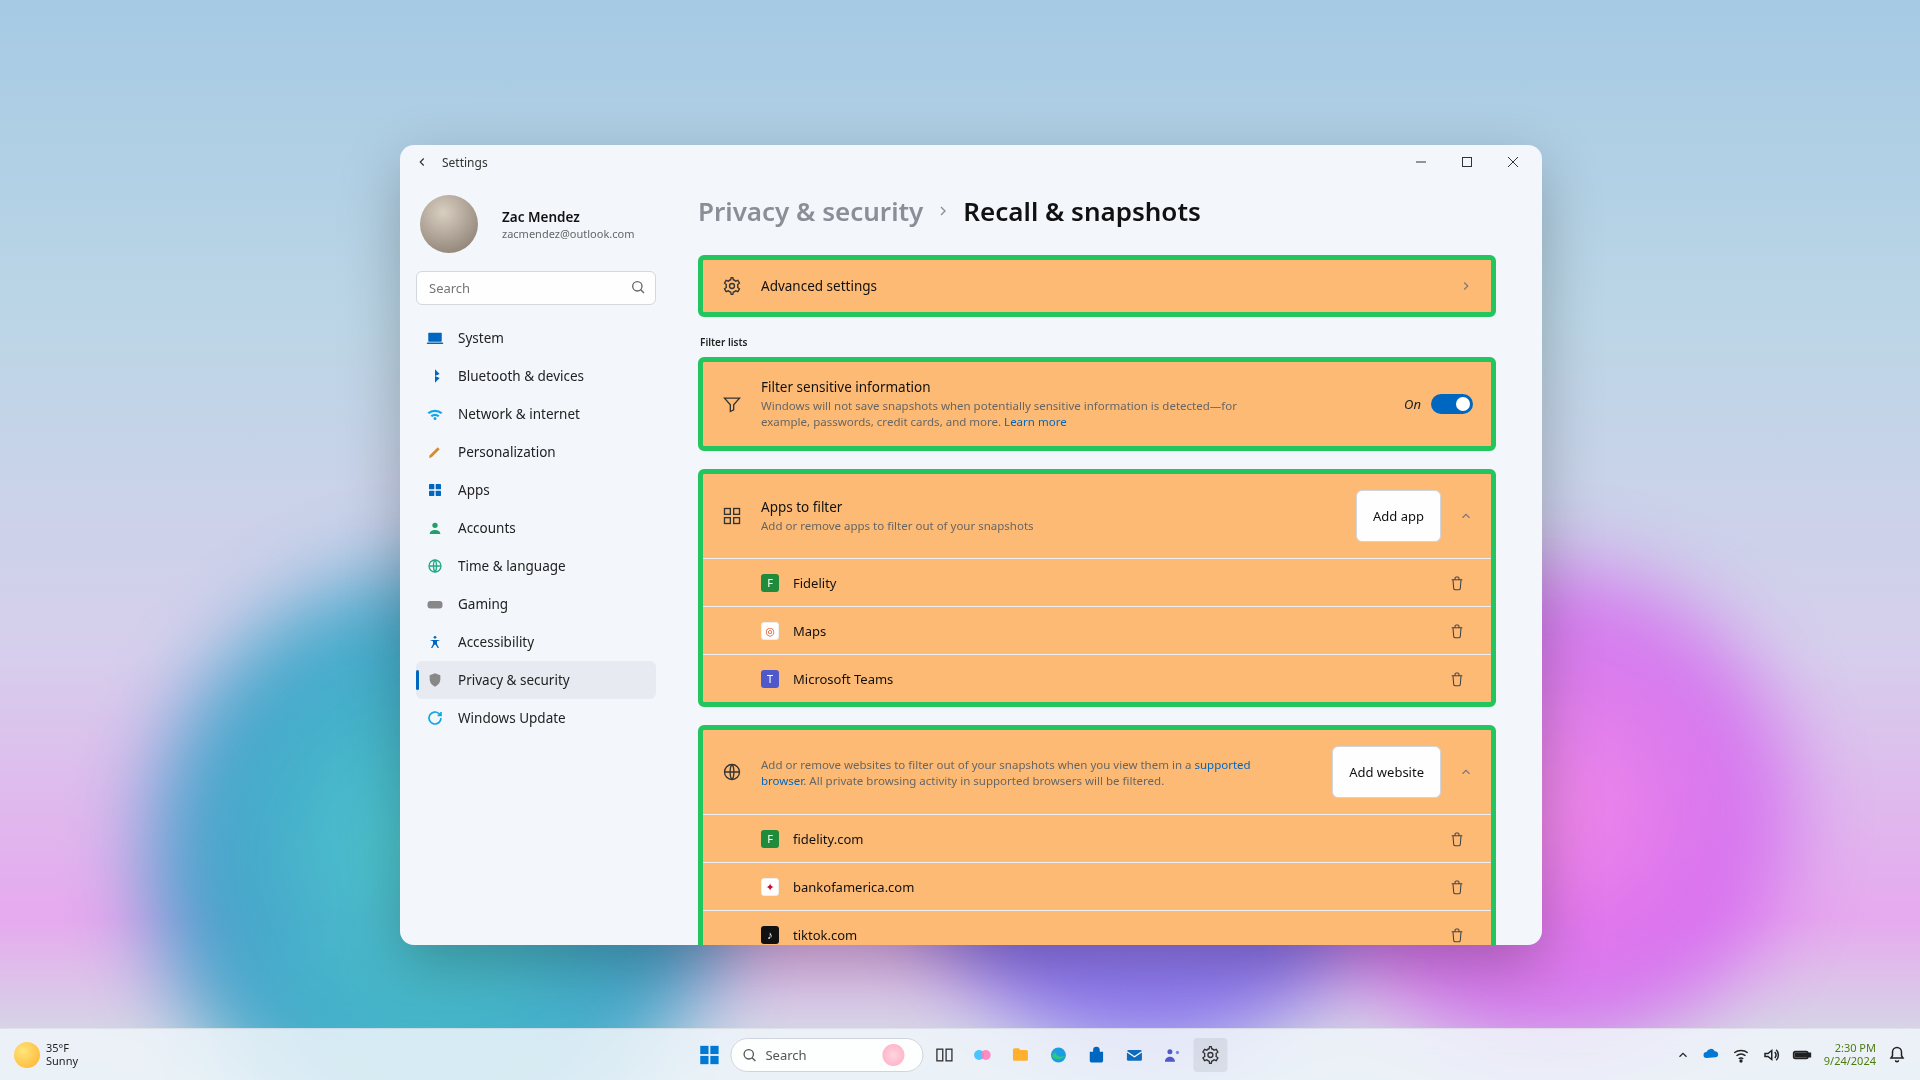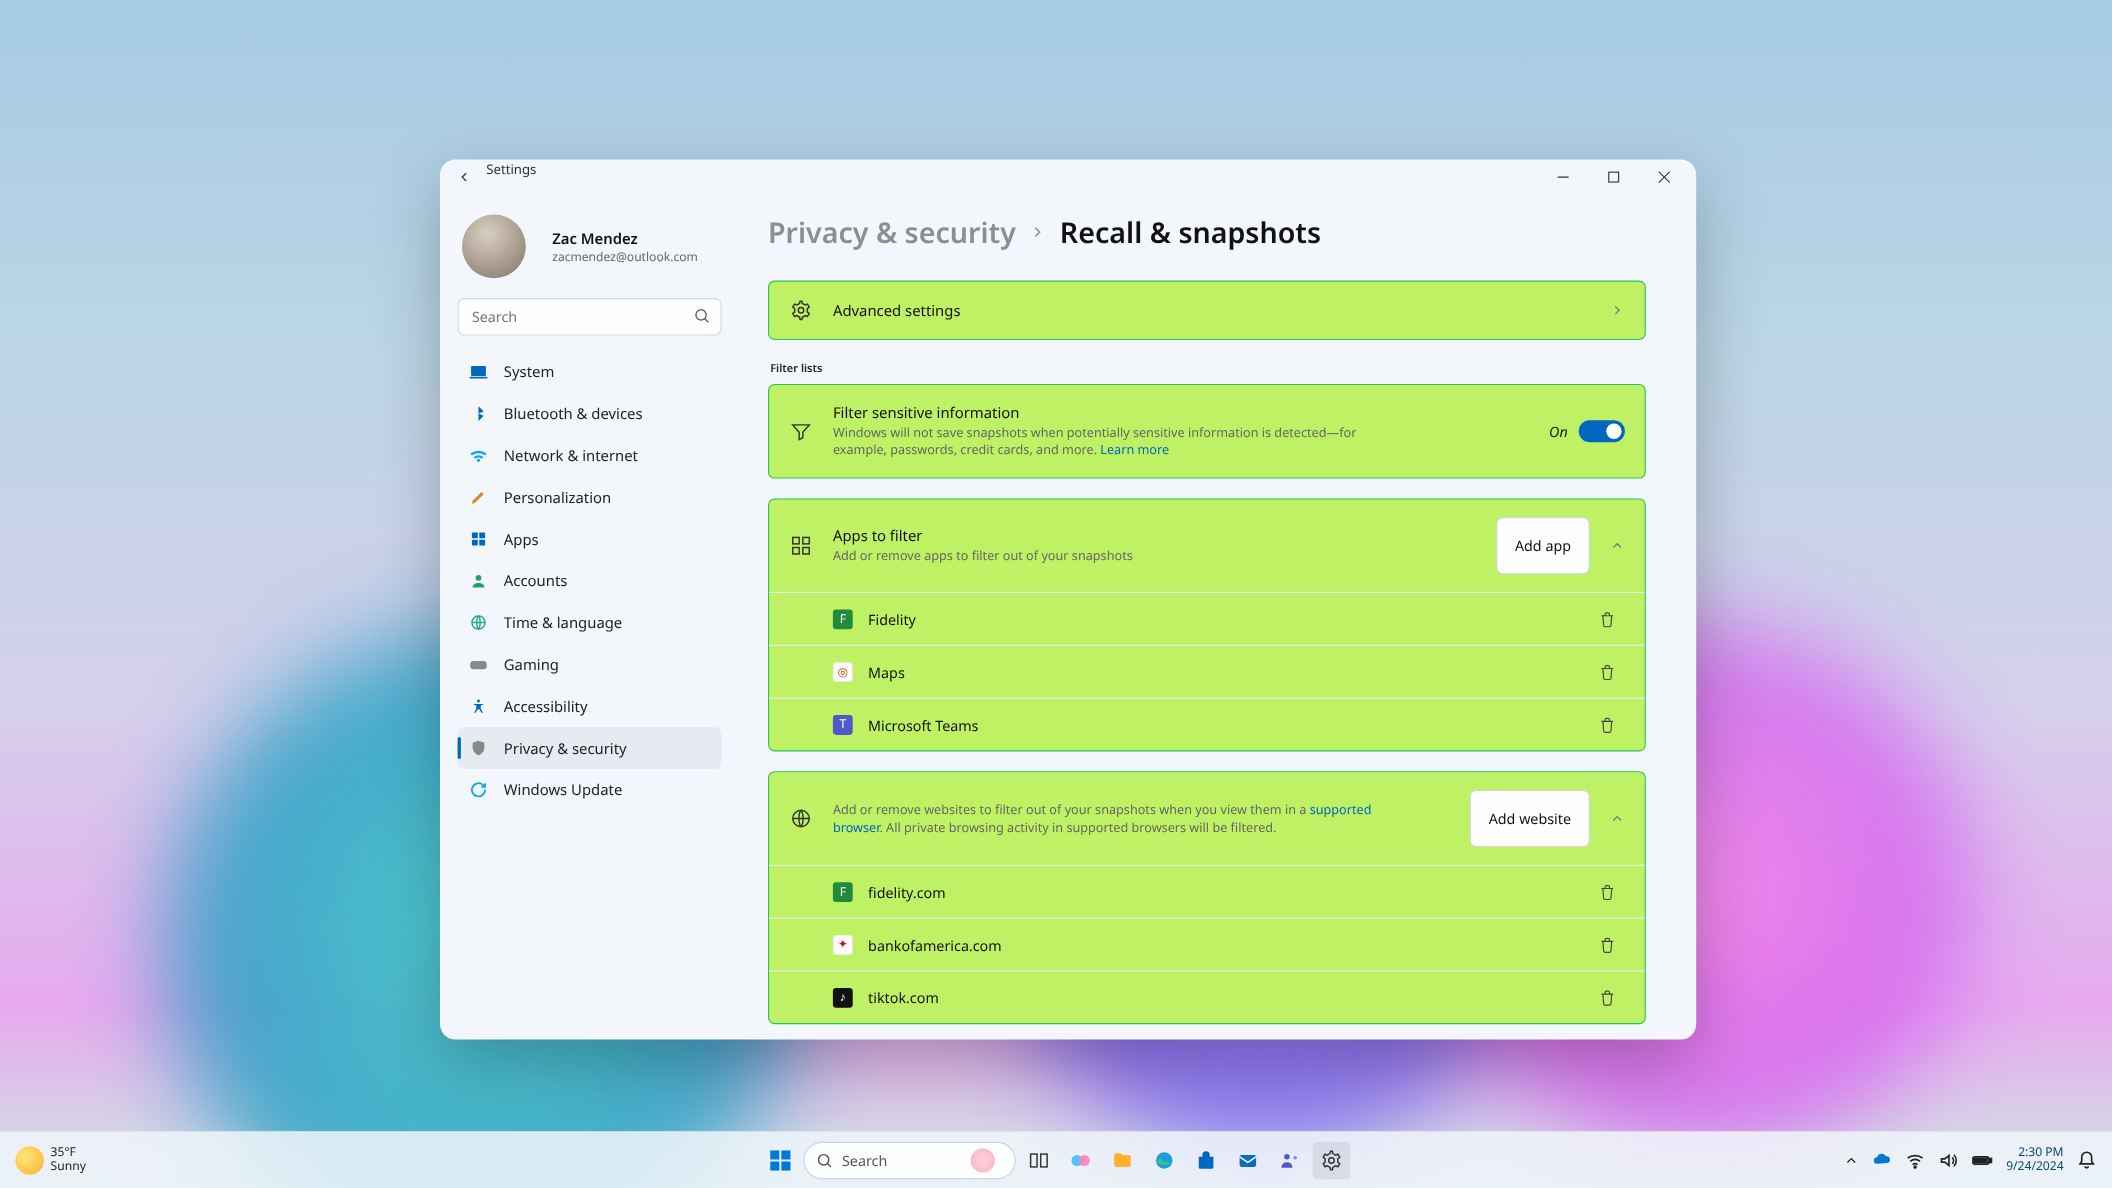--- a/index.html
+++ b/index.html
@@ -15,21 +15,21 @@
 .bloom.b{width:500px;height:500px;left:900px;top:560px;background:radial-gradient(circle,#a07ff8 0%,#6f5ff0 60%,transparent 80%);}
 .bloom.c{width:500px;height:500px;left:1300px;top:560px;background:radial-gradient(circle,#f87fe8 0%,#d05ff0 60%,transparent 80%);}
 
 
 .window{
   position:absolute; left:400px; top:145px; width:1142px; height:800px;
   background:#f3f6fb; border-radius:14px; overflow:hidden;
   box-shadow:0 20px 60px rgba(0,0,0,.25);
   display:flex; flex-direction:column;
 }
-.titlebar{height:34px; display:flex; align-items:flex-start; padding:0 6px;}
+.titlebar{height:34px; display:flex; align-items:center; padding:0 6px;}
 .back-btn{width:32px;height:32px;display:flex;align-items:center;justify-content:center;color:#333;border-radius:4px;}
 .title-text{font-size:12px;color:#333;margin-left:4px;}
 .win-controls{margin-left:auto;display:flex;}
 .win-controls .wc{width:46px;height:32px;display:flex;align-items:center;justify-content:center;color:#333;}
 
 .body{flex:1;display:flex;min-height:0;}
 
 .sidebar{width:268px;padding:10px 12px 10px 16px;}
 .profile{display:flex;gap:24px;align-items:center;padding:6px 4px 14px;}
 .avatar{width:58px;height:58px;border-radius:50%;background:radial-gradient(circle at 40% 30%, #d9cfc1, #817468);}
@@ -48,21 +48,21 @@
 .nav-ico{width:18px;height:18px;display:flex;align-items:center;justify-content:center;}
 .nav-label{flex:1;}
 
 
 .content{flex:1;padding:14px 46px 0 30px;overflow:auto;}
 .breadcrumb{display:flex;align-items:center;gap:12px;margin-bottom:26px;}
 .crumb-parent{font-size:26px;font-weight:600;color:#8a8f97;}
 .crumb-chevron{color:#8a8f97;}
 .crumb-current{font-size:26px;font-weight:600;color:#111;}
 
-.card{background:#bef264;border:1px solid #22c55e;border-radius:6px;margin-bottom:18px;}
+.card{background:#fdba74;border:5px solid #22c55e;border-radius:6px;margin-bottom:18px;}
 .row{display:flex;align-items:center;padding:16px 18px;gap:18px;}
 .row + .row, .sub .sub-row{border-top:1px solid #eceef3;}
 .row-ico{width:22px;color:#333;display:flex;justify-content:center;}
 .row-text{flex:1;}
 .row-title{font-size:13.5px;color:#111;}
 .row-sub{font-size:11.5px;color:#666;line-height:1.4;margin-top:2px;max-width:520px;}
 .row-sub a{color:#0067c0;text-decoration:none;}
 .chev{color:#777;}
 
 .section-label{font-size:10px;font-weight:600;color:#222;margin:0 0 8px 2px;}
@@ -86,21 +86,21 @@
   border-top:1px solid rgba(0,0,0,.06);
   display:flex;align-items:center;
 }
 .tb-left{display:flex;align-items:center;gap:6px;padding-left:14px;}
 .weather-ico{width:26px;height:26px;border-radius:50%;background:radial-gradient(circle at 35% 35%,#ffe57a,#ffb02e);}
 .weather-text{font-size:11px;line-height:1.1;color:#222;}
 .tb-center{position:absolute;left:50%;transform:translateX(-50%);display:flex;align-items:center;gap:4px;}
 .start-btn{width:34px;height:34px;display:flex;align-items:center;justify-content:center;border-radius:4px;}
 .search-pill{display:flex;align-items:center;gap:8px;height:34px;border:1px solid #cfd4dc;border-radius:20px;padding:0 18px 0 10px;background:#fdfefe;color:#555;font-size:13px;}
 .tb-icon{width:34px;height:34px;display:flex;align-items:center;justify-content:center;border-radius:4px;}
-.tb-right{margin-left:auto;display:flex;align-items:center;gap:12px;padding-right:14px;color:#0c4a6e;}
+.tb-right{margin-left:auto;display:flex;align-items:center;gap:12px;padding-right:14px;color:#4d7c0f;}
 .clock{text-align:right;font-size:11px;line-height:1.15;}
 svg{display:block;}
 </style>
 </head>
 <body>
 
 <div class="bloom a"></div>
 <div class="bloom b"></div>
 <div class="bloom c"></div>
 

